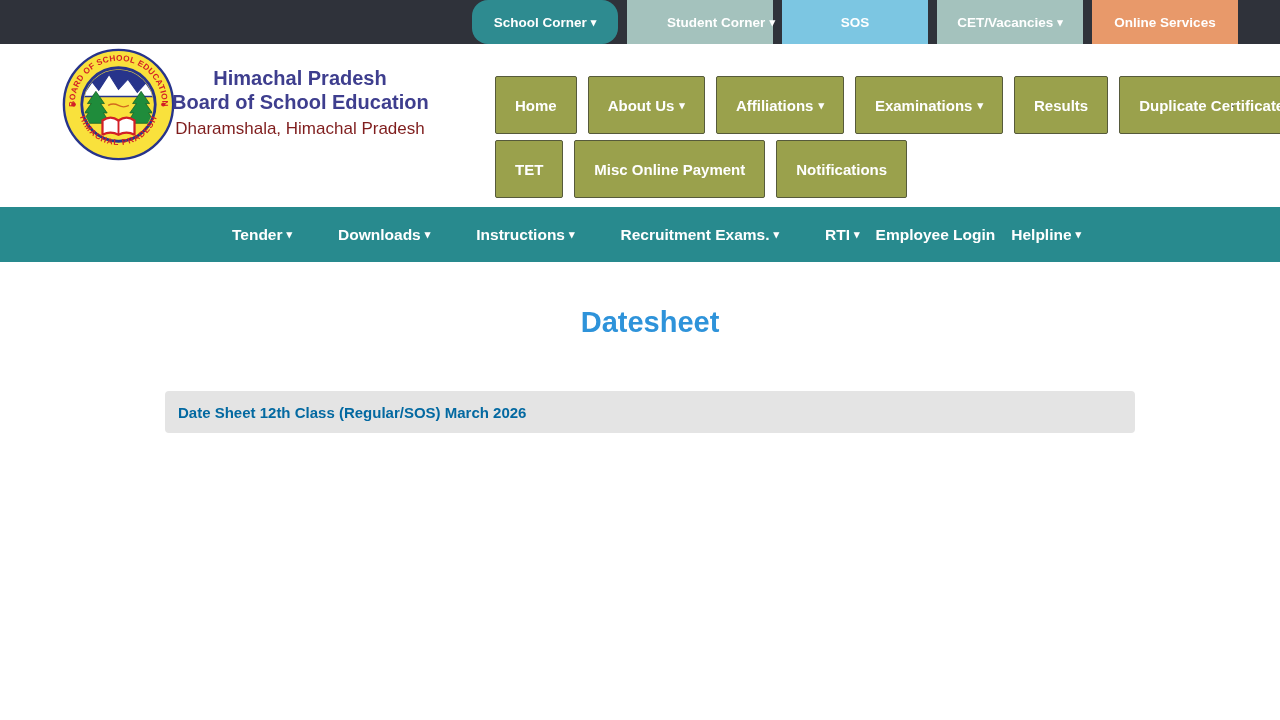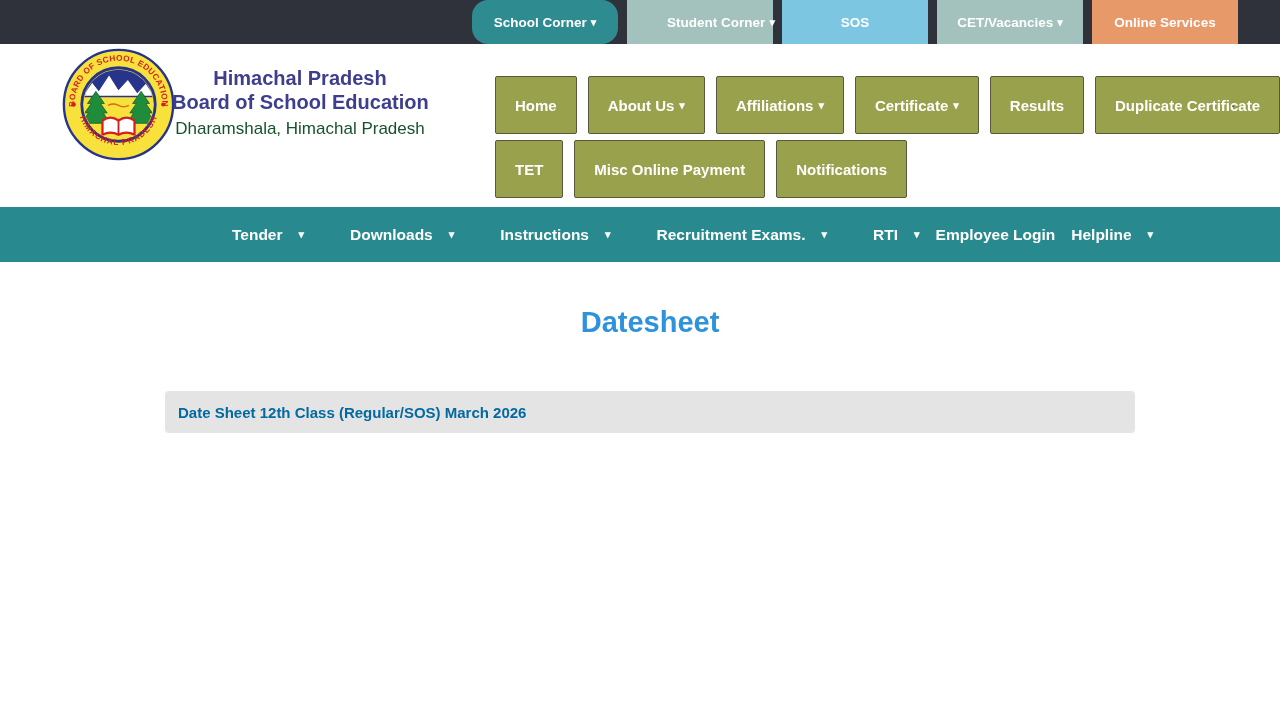--- a/index.html
+++ b/index.html
@@ -53,21 +53,21 @@
   }
   .org-title .line {
     font-size: 20px;
     font-weight: bold;
     color: #3e3e8e;
     line-height: 24px;
     white-space: nowrap;
   }
   .org-title .sub {
     font-size: 17px;
-    color: #14532d;
+    color: #7f1d1d;
     margin-top: 5px;
     white-space: nowrap;
   }
 
   .main-nav {
     position: absolute;
     left: 465px; top: 32px;
     width: 790px;
   }
   .nav-row {
@@ -106,21 +106,21 @@
     align-items: center;
     padding-left: 224px;
   }
   .snav-item {
     color: #ffffff;
     font-size: 15.5px;
     font-weight: bold;
     padding: 0 8px;
     display: flex;
     align-items: center;
-    gap: 16px;
+    gap: 4px;
     cursor: pointer;
     white-space: nowrap;
   }
   .snav-item.wide { margin-right: 30px; }
 
   
   .content {
     width: 970px;
     margin-left: 165px;
   }
@@ -221,21 +221,21 @@
       </div>
       <div class="nav-btn">
         <span>About Us</span>
         <span class="caret">▾</span>
       </div>
       <div class="nav-btn">
         <span>Affiliations</span>
         <span class="caret">▾</span>
       </div>
       <div class="nav-btn">
-        <span>Certificate</span>
+        <span>Examinations</span>
         <span class="caret">▾</span>
       </div>
       <div class="nav-btn">
         <span>Results</span>
       </div>
       <div class="nav-btn">
         <span>Duplicate Certificate</span>
       </div>
     </div>
     <div class="nav-row">

